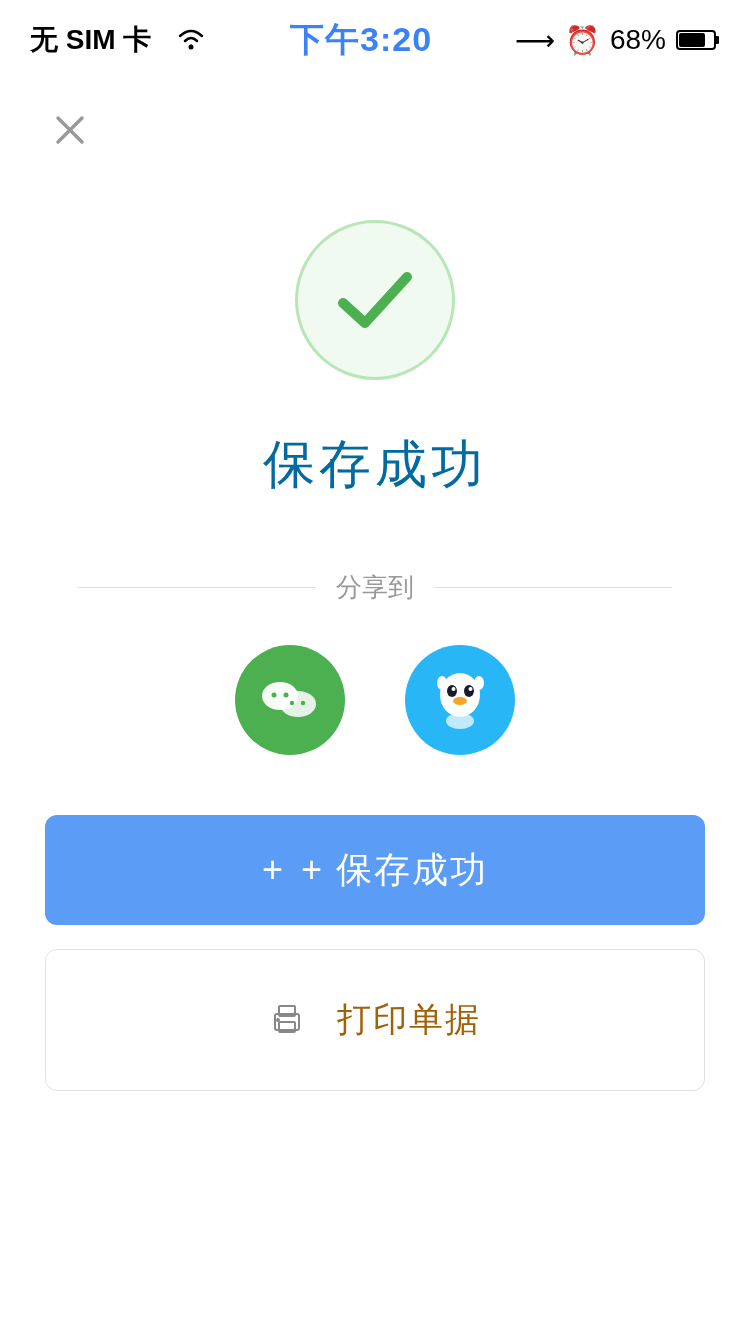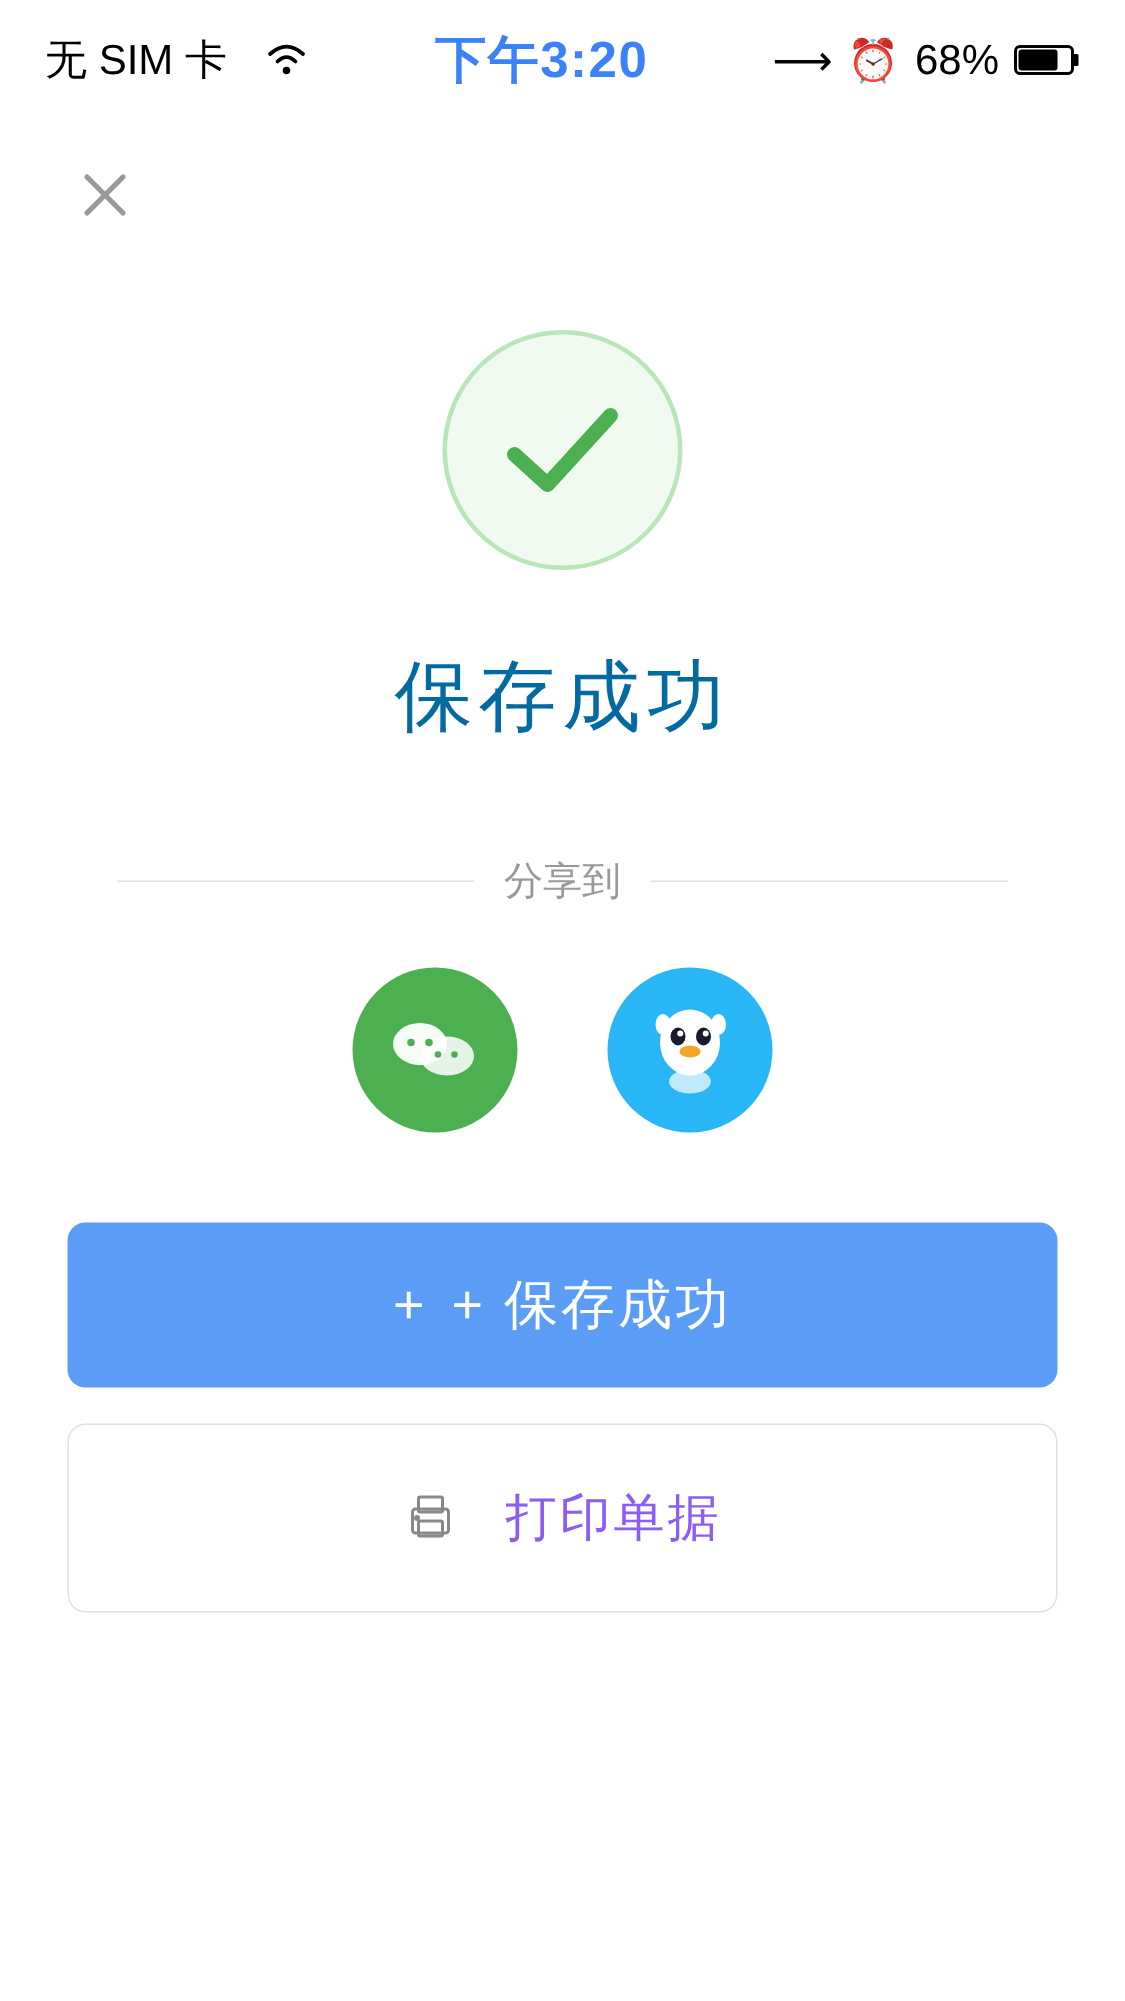--- a/index.html
+++ b/index.html
@@ -23,21 +23,21 @@
       padding: 0 30px;
       background: #ffffff;
     }
 
     .status-left {
       display: flex;
       align-items: center;
       gap: 24px;
       font-size: 28px;
       color: #000;
-      font-weight: 400;
+      font-weight: 700;
       text-align: right;
     }
 
     .wifi-icon {
       display: inline-block;
       width: 32px;
       height: 24px;
     }
 
     .status-center {
@@ -182,31 +182,31 @@
       gap: 16px;
       cursor: pointer;
       font-size: 36px;
       color: #ffffff;
       font-weight: 400;
       letter-spacing: 2px;
     }
 
     .btn-secondary {
       width: 100%;
-      height: 126px;
+      height: 142px;
       background: #ffffff;
       border-radius: 12px;
       border: 1px solid #e0e0e0;
       display: flex;
       align-items: center;
       justify-content: center;
       gap: 32px;
       cursor: pointer;
       font-size: 34px;
-      color: #8b5cf6;
+      color: #a16207;
       font-weight: 400;
       letter-spacing: 2px;
     }
   </style>
 </head>
 <body>
 
 <div class="status-bar">
   <div class="status-left">
     <span>无 SIM 卡</span>

